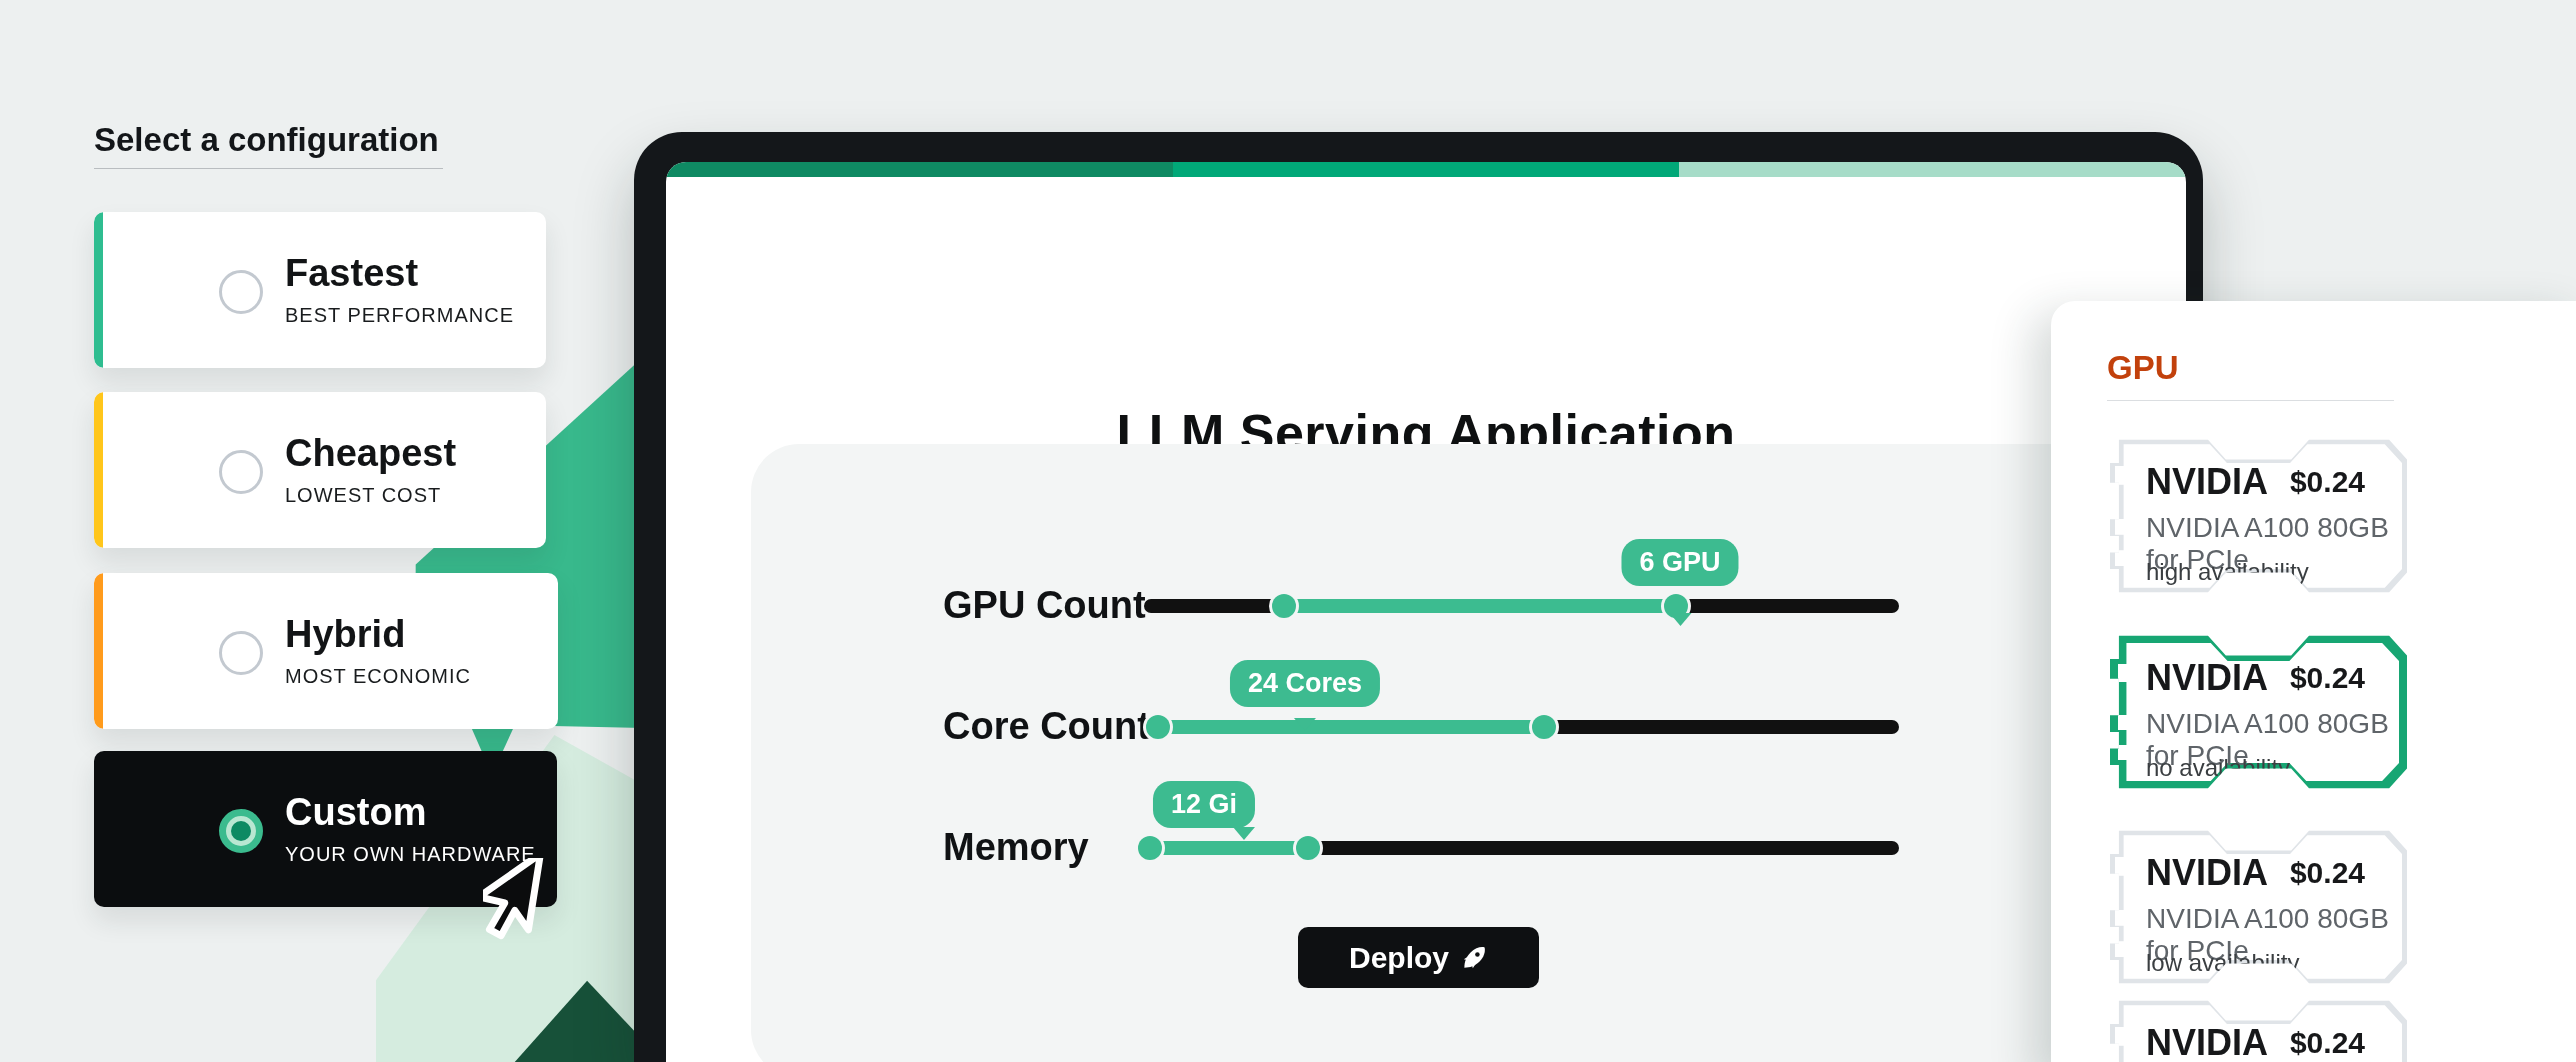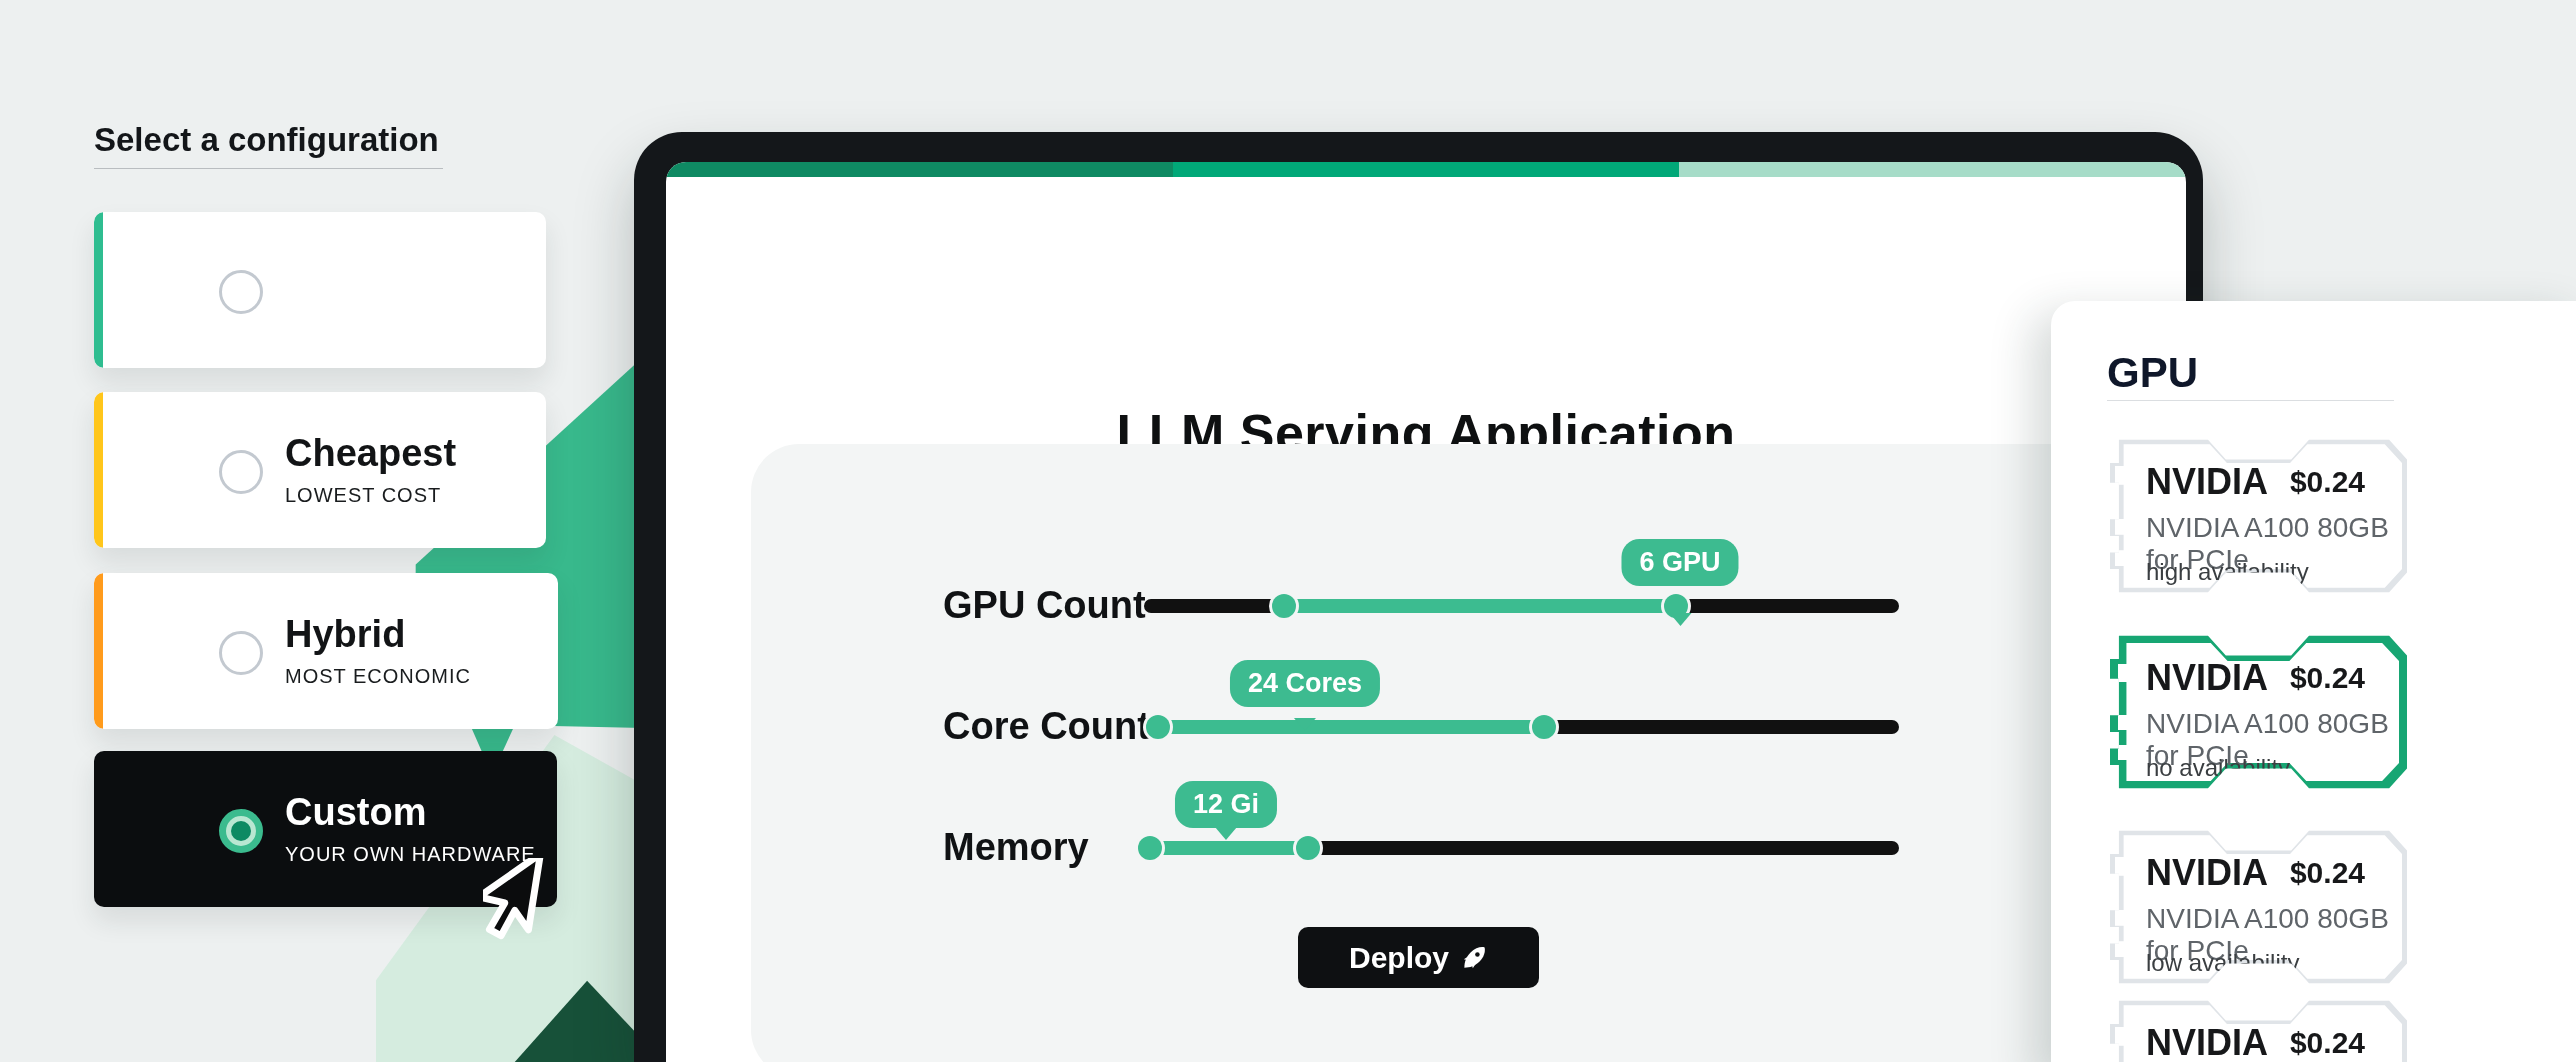--- a/index.html
+++ b/index.html
@@ -69,21 +69,21 @@
     padding:8px 18px; border-radius:18px; white-space:nowrap;}
   .badge .pointer{width:0; height:0; border-left:11px solid transparent; border-right:11px solid transparent;
     border-top:13px solid #3dbb90; margin-top:-1px;}
   .deploy-btn{position:absolute; left:547px; top:483px; width:241px; height:61px;
     background:#0e1012; border-radius:10px; color:#ffffff; font-size:30px; font-weight:700;
     display:flex; align-items:center; justify-content:center; gap:12px; cursor:pointer;}
   
   .gpu-panel{position:absolute; left:2051px; top:301px; width:535px; height:773px;
     background:#ffffff; border-radius:24px 0 0 0; z-index:4;
     box-shadow:-18px 12px 44px rgba(30,50,45,.18);}
-  .gpu-heading{position:absolute; left:56px; top:48px; font-size:42px; font-weight:700; color:#0f172a;}
+  .gpu-heading{position:absolute; left:56px; top:48px; font-size:33px; font-weight:700; color:#c2410c;}
   .gpu-underline{position:absolute; left:56px; top:99px; width:287px; height:1px; background:#dbdee1;}
   .gpu-card{position:absolute; left:59px; width:297px; height:166px; cursor:pointer;
     clip-path:polygon(3% 4%,33% 4%,39% 16%,61% 16%,67% 4%,94% 4%,100% 16%,100% 84%,94% 96%,67% 96%,61% 84%,39% 84%,33% 96%,3% 96%,3% 82%,0% 82%,0% 72%,3% 72%,3% 62%,0% 62%,0% 52%,3% 52%,3% 30%,0% 30%,0% 18%,3% 18%);
     background:#e0e4e8;}
   .gpu-card.selected{background:#17a673;}
   .gpu-card .inner{position:absolute; left:5px; top:5px; right:5px; bottom:5px; background:#ffffff;
     clip-path:polygon(3% 4%,33% 4%,39% 16%,61% 16%,67% 4%,94% 4%,100% 16%,100% 84%,94% 96%,67% 96%,61% 84%,39% 84%,33% 96%,3% 96%,3% 82%,0% 82%,0% 72%,3% 72%,3% 62%,0% 62%,0% 52%,3% 52%,3% 30%,0% 30%,0% 18%,3% 18%);}
   .gpu-card.selected .inner{left:8px; top:8px; right:8px; bottom:8px;}
   .gpu-card .brand{position:absolute; left:36px; top:28px; font-size:36px; font-weight:700; color:#17181a;}
   .gpu-card .price{position:absolute; right:42px; top:32px; font-size:30px; font-weight:700; color:#17181a;}
@@ -103,20 +103,24 @@
     <polygon points="95,432 140,432 117,482" fill="#38b98c"></polygon>
     <polygon points="213,690 290,772 140,772" fill="#175139"></polygon>
   </svg>
 
   <div class="sidebar-heading">Select a configuration</div>
   <div class="sidebar-underline"></div>
   <div id="config-options">
       <div class="cfg-card" style="top: 212px;">
         <div class="accent" style="background: rgb(47, 189, 144);"></div>
         <div class="radio"></div>
+        <div class="tx">
+          <div class="t">Fastest</div>
+          <div class="s">BEST PERFORMANCE</div>
+        </div>
       </div>
       <div class="cfg-card" style="top: 392px;">
         <div class="accent" style="background: rgb(255, 198, 27);"></div>
         <div class="radio"></div>
         <div class="tx">
           <div class="t">Cheapest</div>
           <div class="s">LOWEST COST</div>
         </div>
       </div>
       <div class="cfg-card" style="top: 573px; padding-left: 12px;">
@@ -174,21 +178,21 @@
               <div class="badge" style="left: 554px; top: -34px; gap: 12px;">
                 <div class="bubble">24 Cores</div>
                 <div class="pointer"></div>
               </div>
             </div>
             <div class="slider-row" style="top: 371px;">
               <div class="slider-label">Memory</div>
               <div class="slider-track">
                 <div class="slider-range" style="left: 0%; width: 22.5%;"></div>
               </div>
-              <div class="badge" style="left: 475px; top: -34px;">
+              <div class="badge" style="left: 453px; top: -34px; align-items: flex-end;">
                 <div class="bubble">12 Gi</div>
                 <div class="pointer"></div>
               </div>
             </div>
           </div>
         <div class="deploy-btn">
           <span>Deploy</span>
           <svg width="27" height="27" viewBox="0 0 24 24">
             <path fill="#ffffff" d="M3 21c0-5 1.5-9.5 5.5-13.5C12.5 3.5 17.5 2.2 21 3c.8 3.5-.5 8.5-4.5 12.5C12.5 19.5 8 21 3 21z"></path>
             <circle cx="14.6" cy="9.4" r="2" fill="#0e1012"></circle>

